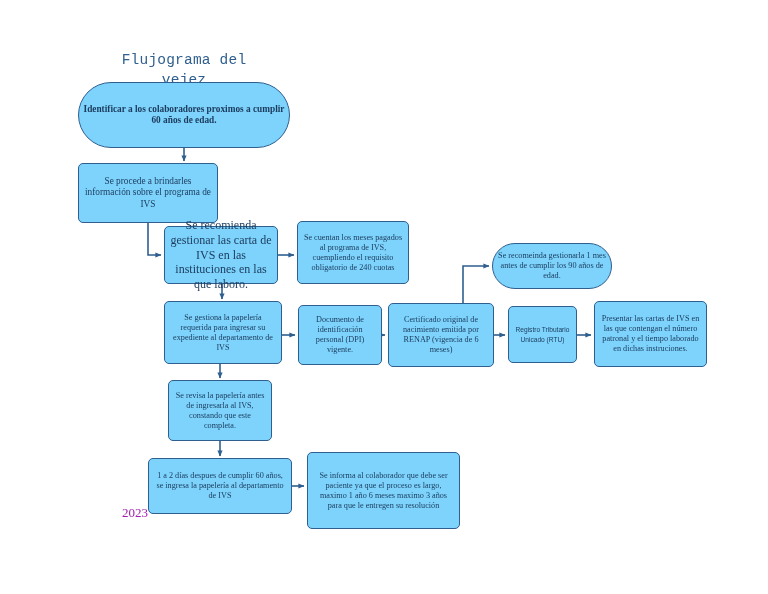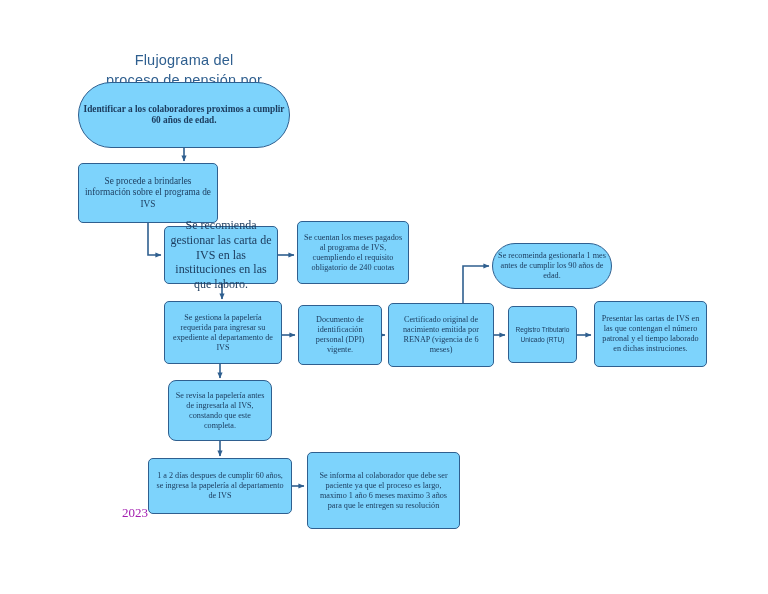--- a/index.html
+++ b/index.html
@@ -31,21 +31,21 @@
     line-height:1.22;
     padding:12px 4px;
     font-family:"Liberation Serif", serif;
   }
   .node span{display:block;width:100%;}
   .rounded{border-radius:34px;}
   .rect{border-radius:5px;}
   .title{
     position:absolute;
     color:#2f5f8f;
-    font-family:Liberation Sans, sans-serif;
+    font-family:Liberation Mono, monospace;
     font-size:14.5px;
     text-align:center;
     line-height:1.38;
     letter-spacing:0.2px;
   }
   .year{
     position:absolute;
     color:#a21caf;
     font-family:"Liberation Serif", serif;
     font-size:13px;
@@ -86,21 +86,20 @@
       <path d="M220,364 L220,378"></path>
 
       <path d="M220,441 L220,456"></path>
 
       <path d="M292,486 L304,486"></path>
     </g>
   </svg>
 
   <div class="title" style="left:74px; top:50px; width:220px;">
     <div>Flujograma del</div>
-    <div>proceso de pensión por</div>
     <div>vejez</div>
   </div>
 
   <div class="node rounded" style="left:78px; top:82px; width:212px; height:66px; font-size:9.3px; font-weight:bold;">
     <span>Identificar a los colaboradores proximos a cumplir 60 años de edad.</span>
   </div>
 
   <div class="node rect" style="left:78px; top:163px; width:140px; height:60px; font-size:9.3px;">
     <span>Se procede a brindarles información sobre el programa de IVS</span>
   </div>
@@ -130,21 +129,21 @@
   </div>
 
   <div class="node rect sans" style="left:508px; top:306px; width:69px; height:57px; font-size:6.6px; line-height:1.5;">
     <span>Registro Tributario Unicado (RTU)</span>
   </div>
 
   <div class="node rect" style="left:594px; top:301px; width:113px; height:66px; font-size:8.2px;">
     <span>Presentar las cartas de IVS en las que contengan el número patronal y  el tiempo laborado en dichas instruciones.</span>
   </div>
 
-  <div class="node rect" style="left:168px; top:380px; width:104px; height:61px; font-size:8.2px;border-radius:8px;">
+  <div class="node rect" style="left:168px; top:380px; width:104px; height:61px; font-size:8.2px;">
     <span>Se revisa la papelería antes de ingresarla al IVS, constando que este completa.</span>
   </div>
 
   <div class="node rect" style="left:148px; top:458px; width:144px; height:56px; font-size:8.2px;">
     <span>1 a 2 días despues de cumplir 60 años, se ingresa la papelería al departamento de IVS</span>
   </div>
 
   <div class="node rect" style="left:307px; top:452px; width:153px; height:77px; font-size:8.2px;">
     <span>Se informa al colaborador que debe ser paciente ya que el proceso es largo, maximo 1 año 6 meses maximo 3 años para que le entregen su resolución</span>
   </div>

